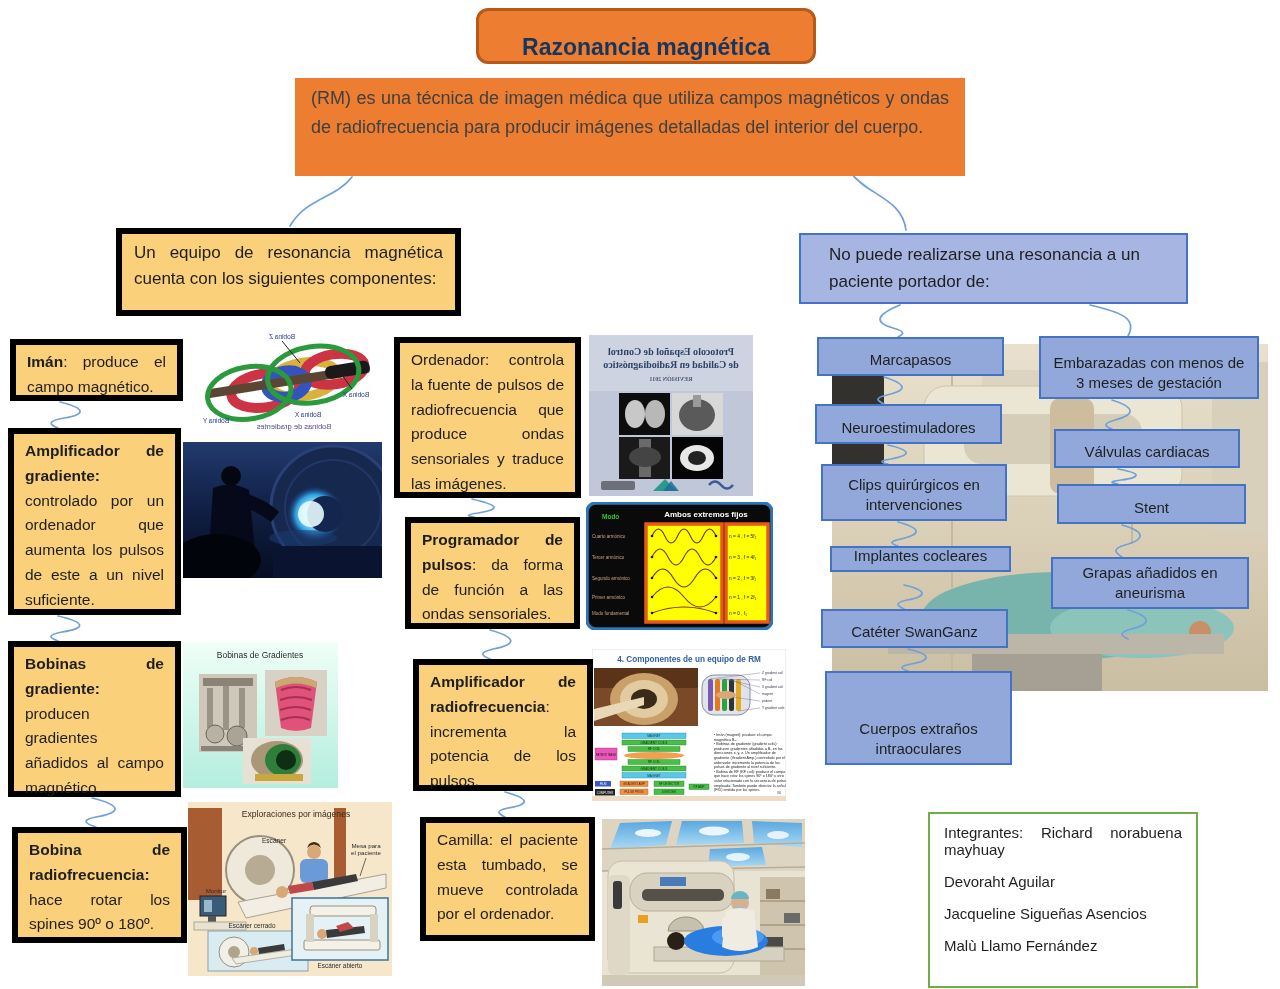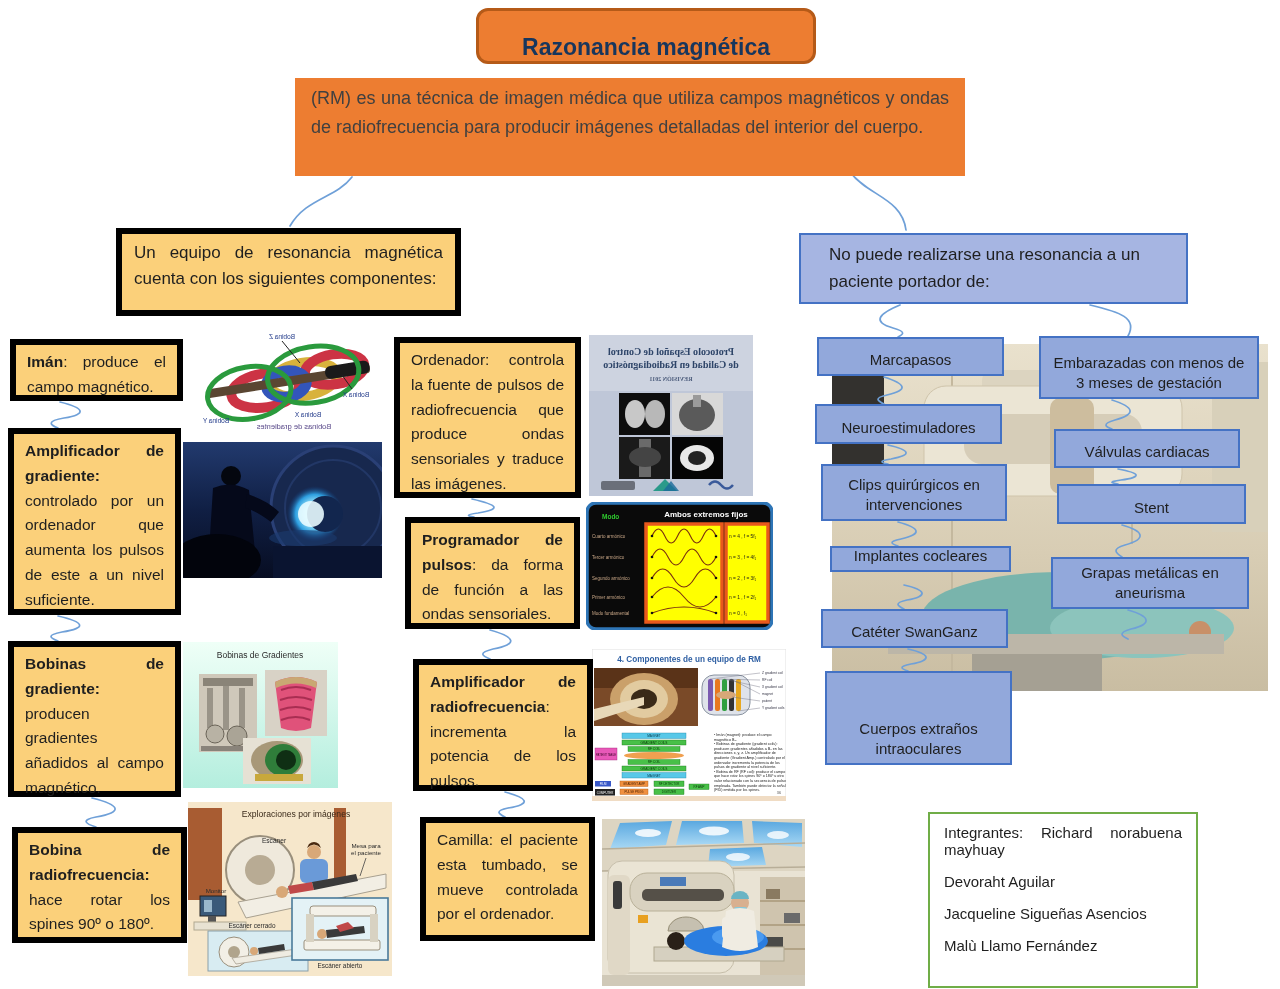--- a/index.html
+++ b/index.html
@@ -511,21 +511,21 @@
   <div class="box bluebox" style="left:1039px;top:336px;width:220px;height:63px">
     <span>Embarazadas con menos de 3 meses de gestación</span>
   </div>
   <div class="box bluebox" style="left:1054px;top:429px;width:186px;height:39px">
     <span>Válvulas cardiacas</span>
   </div>
   <div class="box bluebox" style="left:1057px;top:484px;width:189px;height:40px">
     <span>Stent</span>
   </div>
   <div class="box bluebox" style="left:1051px;top:557px;width:198px;height:52px">
-    <span>Grapas metálicas en aneurisma</span>
+    <span>Grapas añadidos en aneurisma</span>
   </div>
 
   <div class="credits" style="left:928px;top:812px;width:270px;height:176px">
     <p>Integrantes: Richard norabuena mayhuay</p>
     <p>Devoraht Aguilar</p>
     <p>Jacqueline Sigueñas Asencios</p>
     <p>Malù Llamo Fernández</p>
   </div>
 
 </div>

